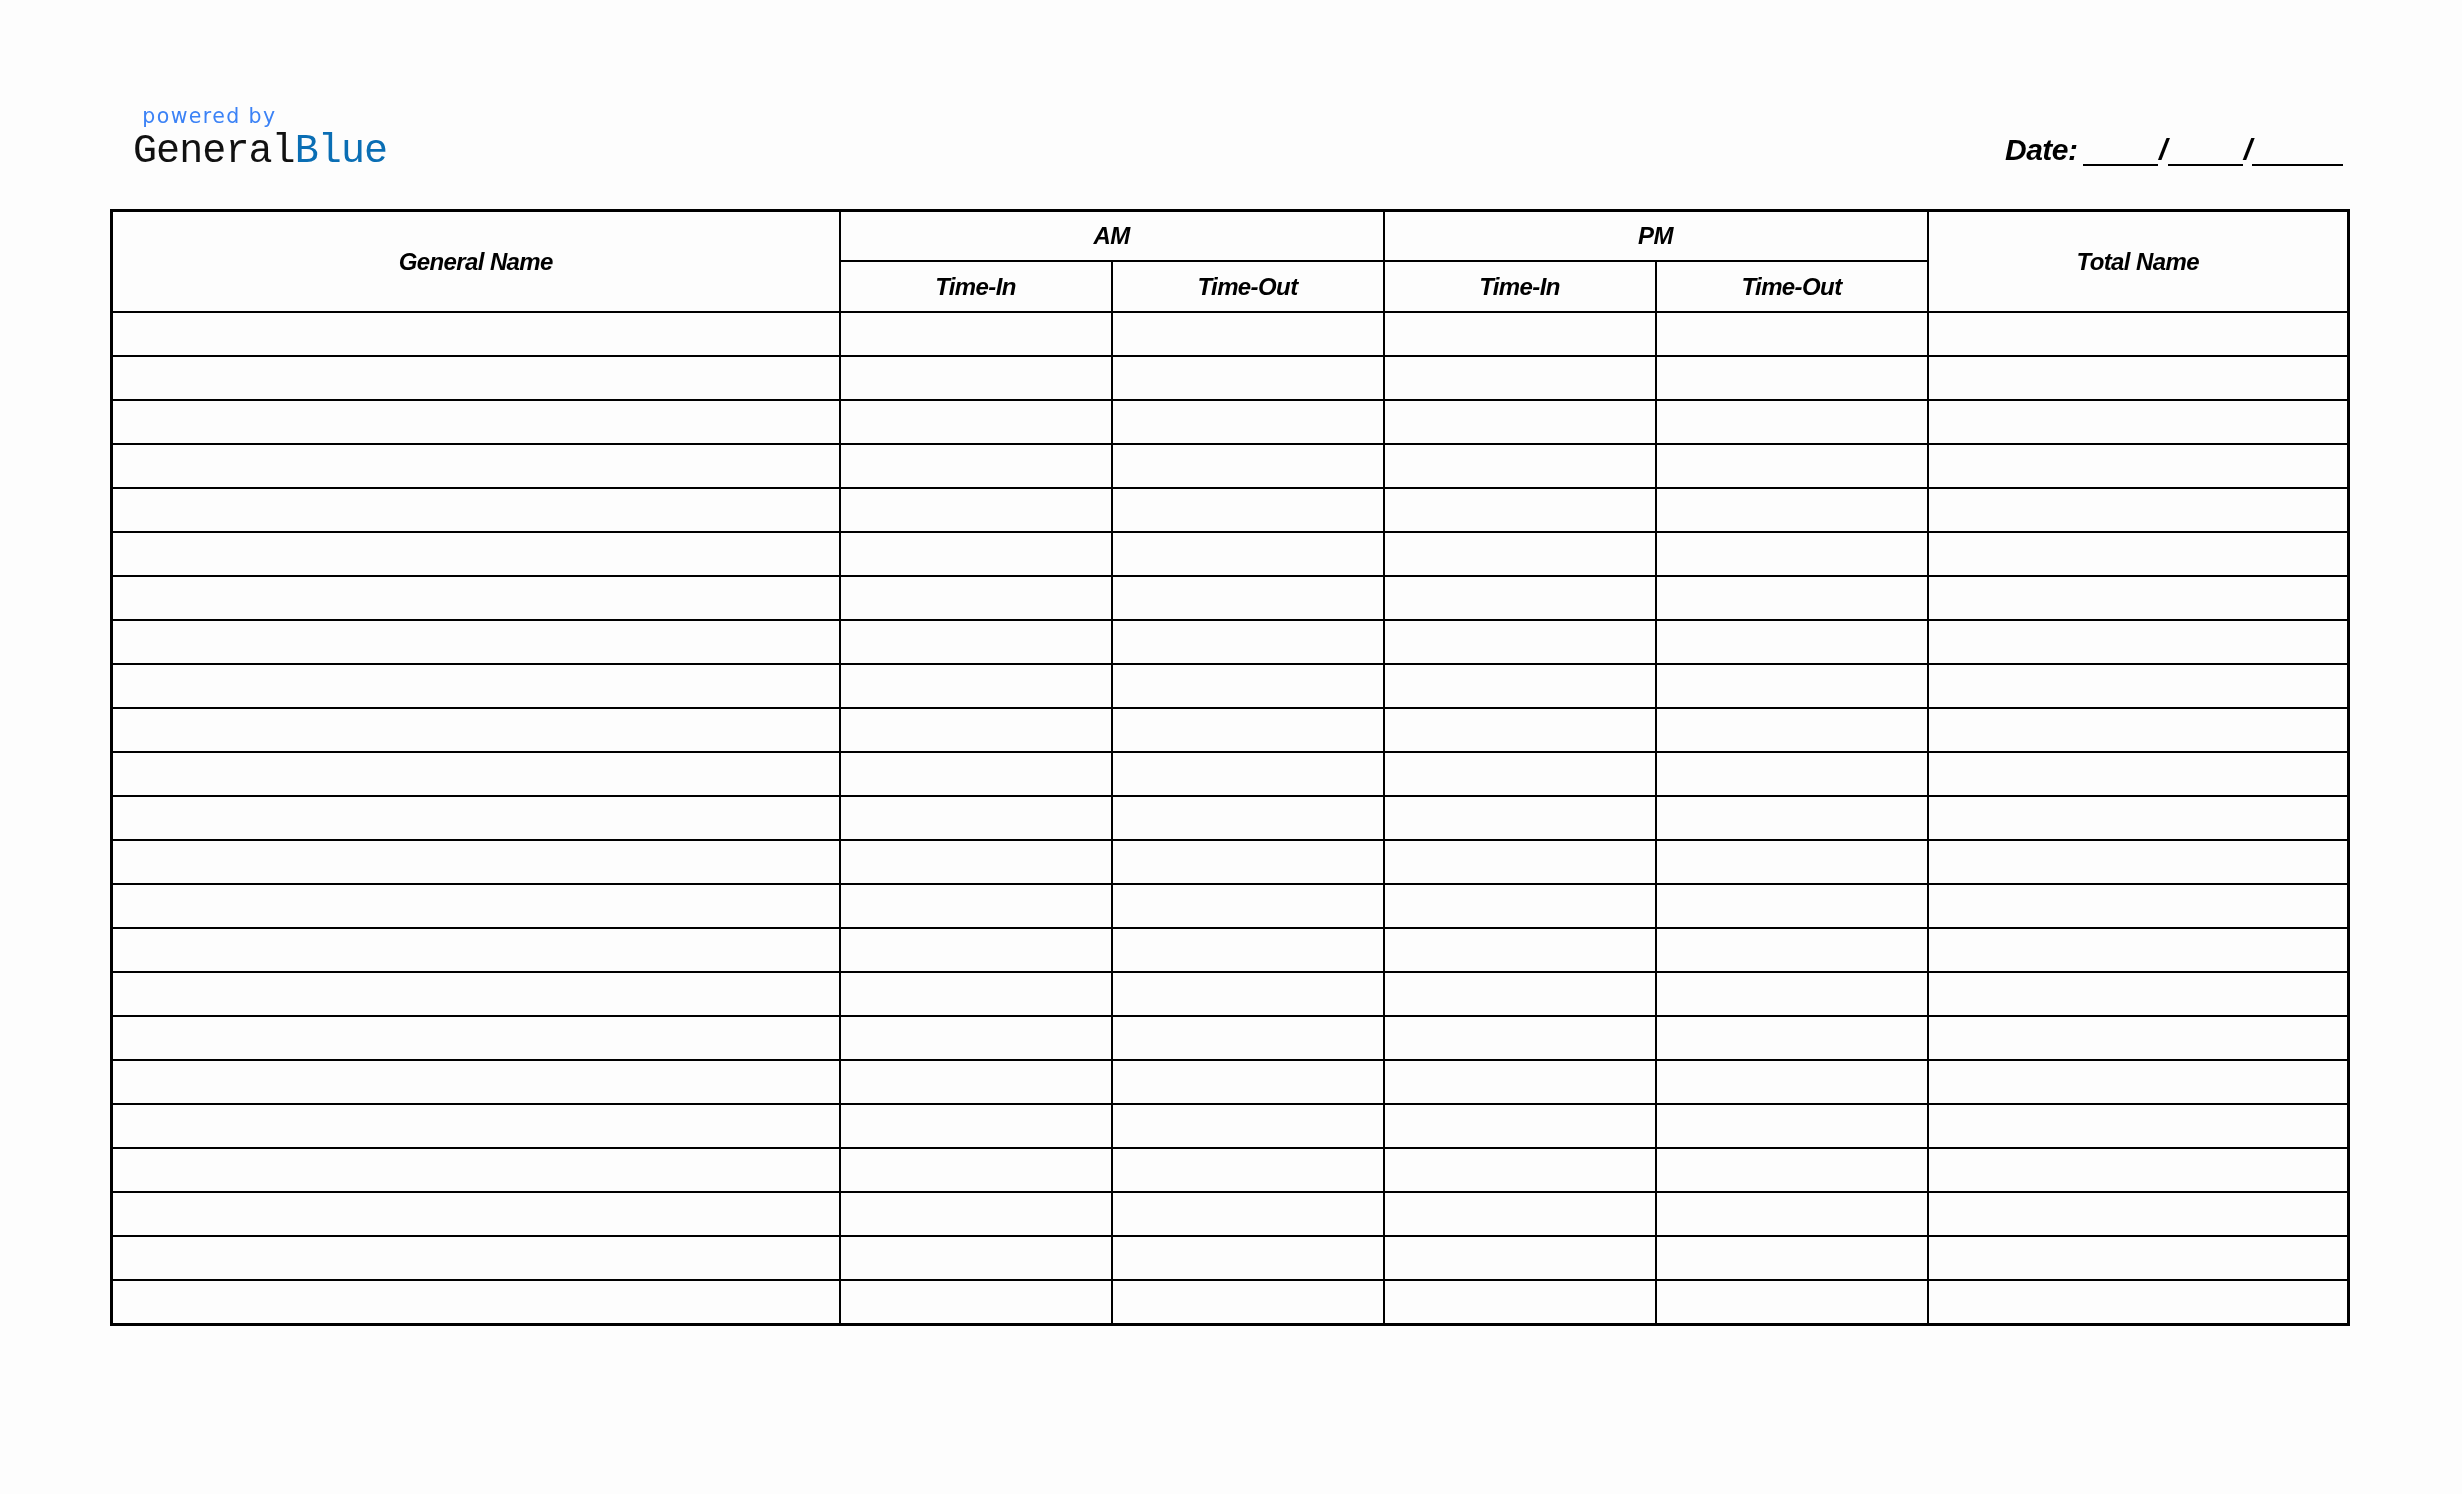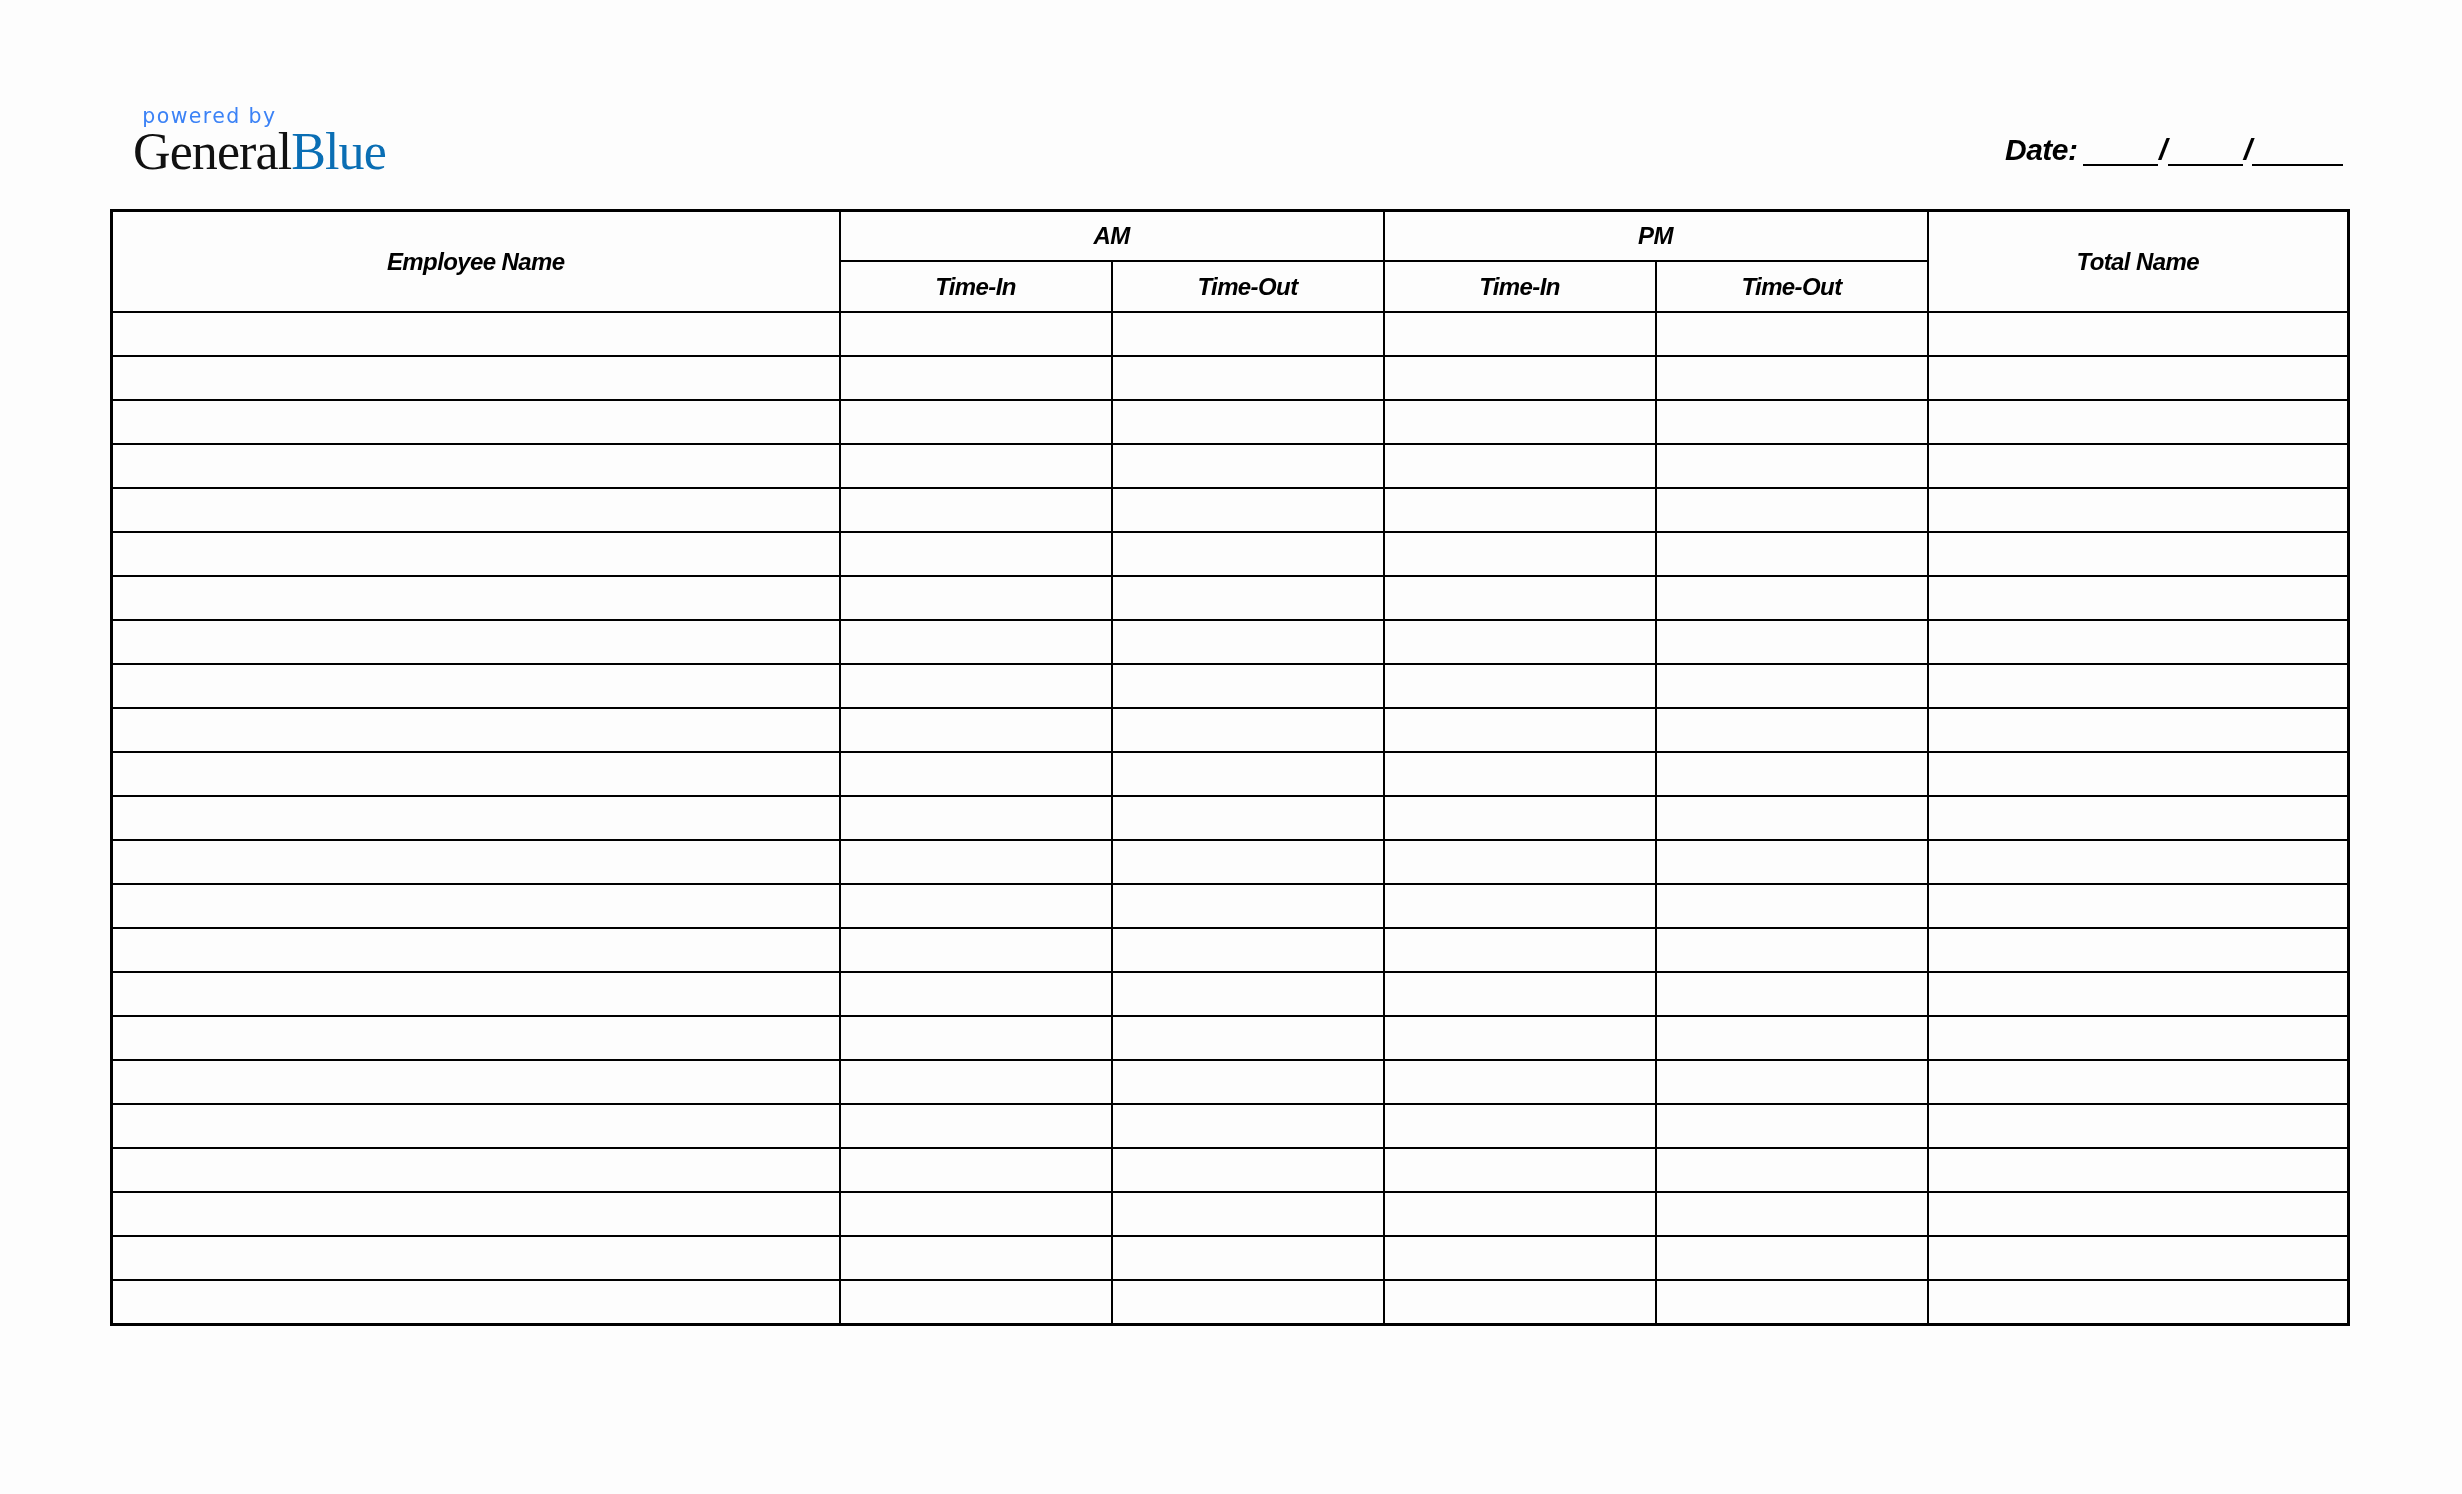--- a/index.html
+++ b/index.html
@@ -22,22 +22,22 @@
   }
   .logo .powered {
     font-family: "DejaVu Sans", sans-serif;
     font-size: 20.5px;
     color: #3b82f6;
     letter-spacing: 1.4px;
     margin-left: 9.3px;
     line-height: 24px;
   }
   .logo .brand {
-    font-family: Liberation Serif, serif;
-    font-size: 52px;
+    font-family: Liberation Mono, monospace;
+    font-size: 40px;
     line-height: 47px;
     letter-spacing: -0.9px;
     white-space: nowrap;
   }
   .logo .brand .general { color: #111; }
   .logo .brand .blue { color: #0a6eb4; }
 
   .date-line {
     position: absolute;
     left: 2005px;
@@ -103,21 +103,21 @@
   <colgroup>
     <col class="c-name">
     <col class="c-t">
       <col class="c-t">
     <col class="c-t">
       <col class="c-t">
     <col class="c-total">
   </colgroup>
   <thead>
     <tr>
-      <th class="top" rowspan="2">Employee Name</th>
+      <th class="top" rowspan="2">General Name</th>
       <th class="top" colspan="2">AM</th>
       <th class="top" colspan="2">PM</th>
       <th class="top" rowspan="2">Total Name</th>
     </tr>
     <tr>
       <th class="sub">Time-In</th>
       <th class="sub">Time-Out</th>
       <th class="sub">Time-In</th>
       <th class="sub">Time-Out</th>
     </tr>

